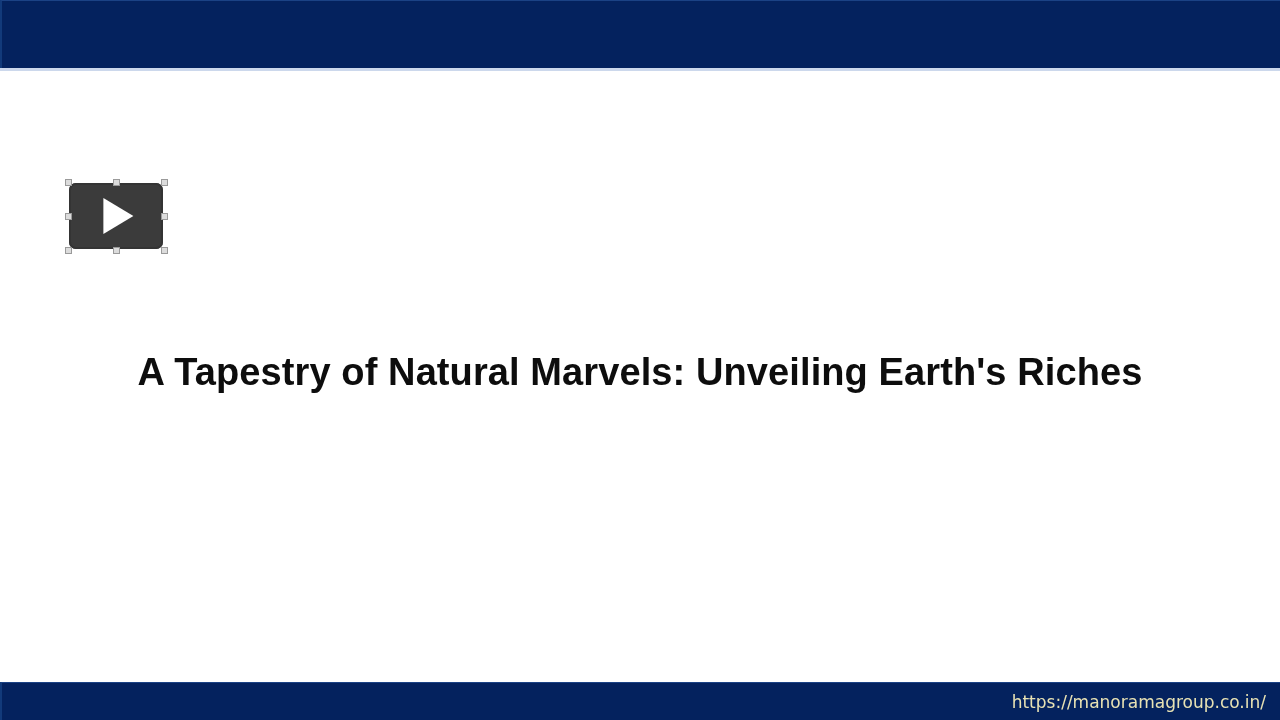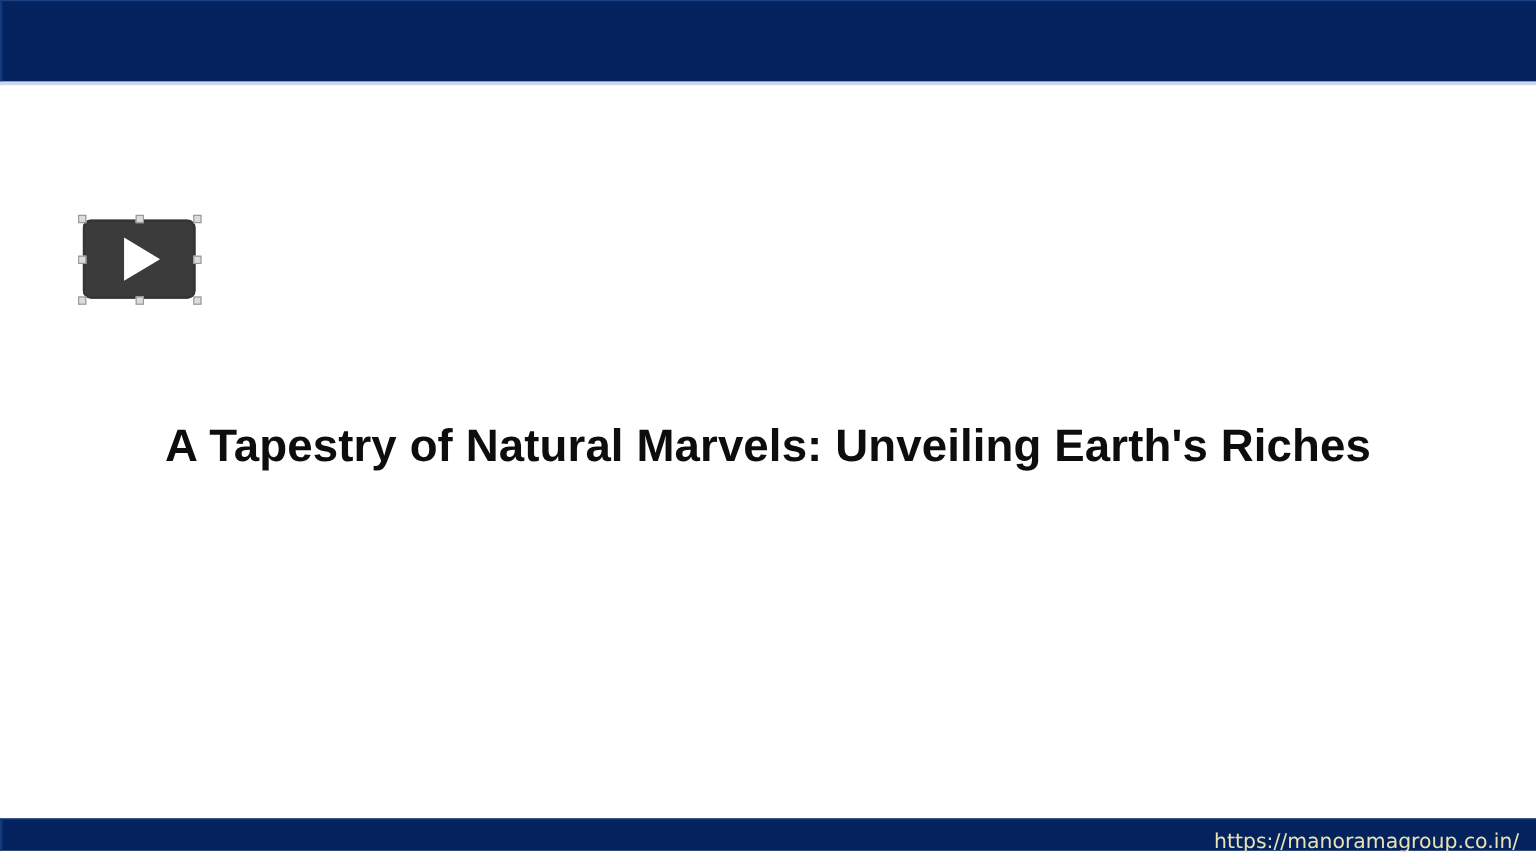--- a/index.html
+++ b/index.html
@@ -107,21 +107,21 @@
     letter-spacing: 0.1px;
     white-space: nowrap;
   }
 
   
   .bottom-banner {
     position: absolute;
     left: 0;
     top: 682px;
     width: 1280px;
-    height: 27px;
+    height: 38px;
     background: #04225e;
     box-sizing: border-box;
     border-left: 2px solid #123a7a;
     border-top: 1px solid #1b4285;
   }
   .footer-url {
     position: absolute;
     right: 14px;
     top: 8px;
     font-family: "DejaVu Sans", sans-serif;

